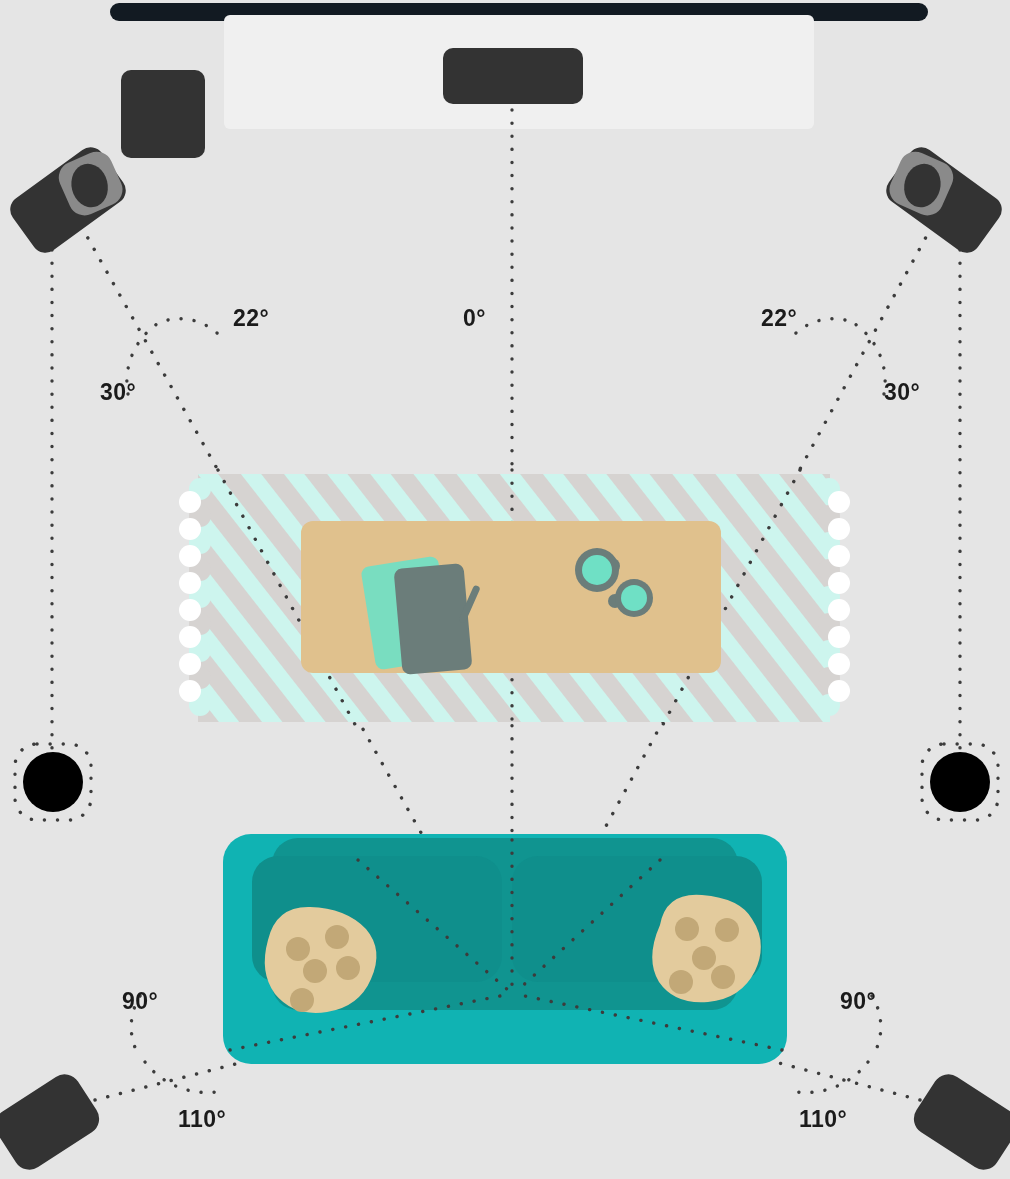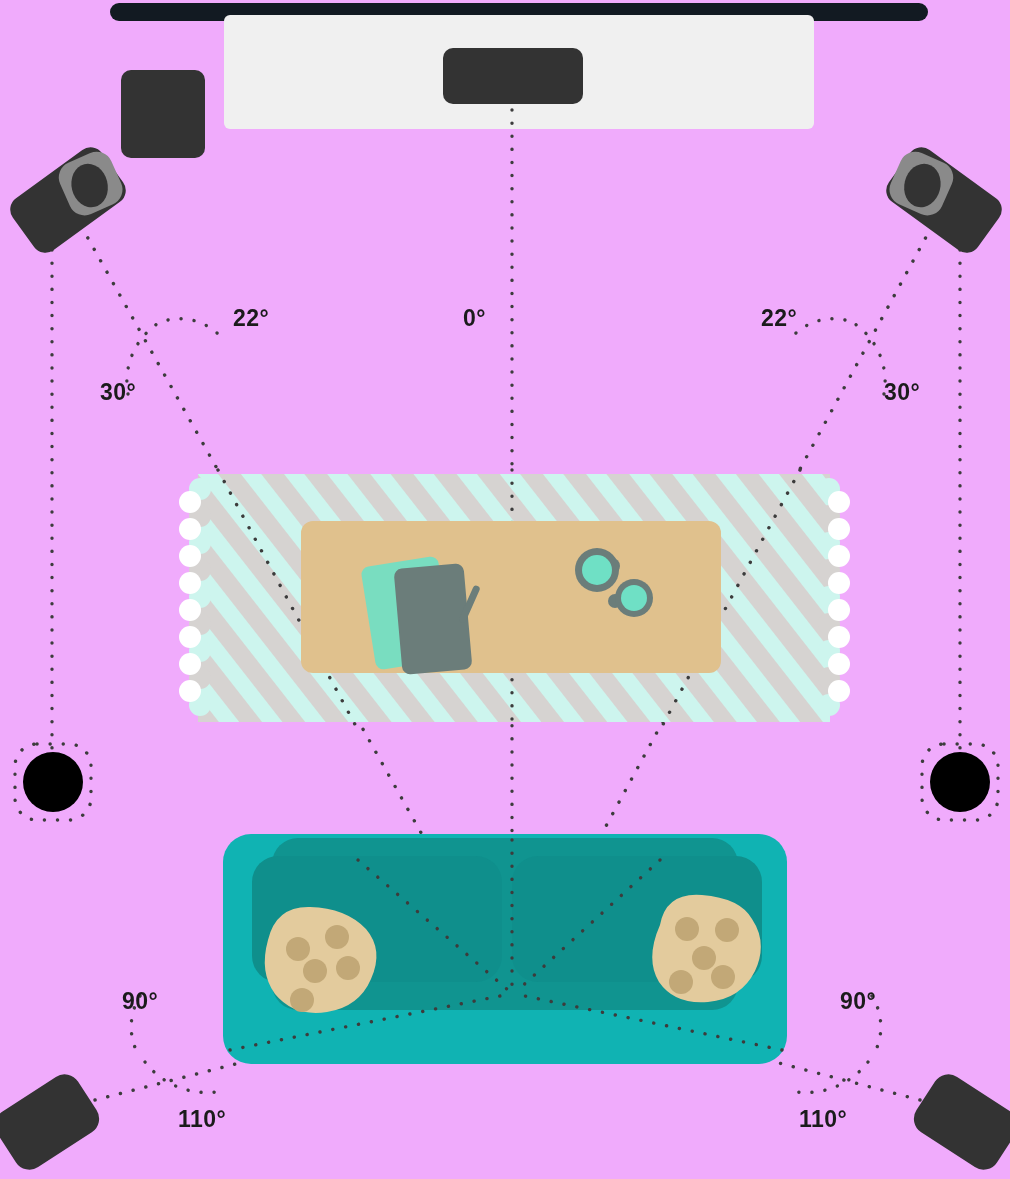--- a/index.html
+++ b/index.html
@@ -1,17 +1,17 @@
 <!DOCTYPE html>
 <html><head>
 <meta charset="utf-8">
 <style>
   html,body{margin:0;padding:0;background:#ffffff;}
   body{width:1010px;height:1179px;overflow:hidden;font-family:"Liberation Sans",sans-serif;}
-  #stage{position:relative;width:1010px;height:1179px;background:#f0abfc;}
+  #stage{position:relative;width:1010px;height:1179px;background:#e5e5e5;}
   #stage svg{position:absolute;left:0;top:0;}
   .lbl{position:absolute;font-family:"Liberation Sans",sans-serif;font-weight:700;color:#1b1b1b;
        font-size:23px;letter-spacing:.5px;white-space:nowrap;line-height:1;}
 </style>
 </head>
 <body>
 
 <div id="stage">
 
   <svg width="1010" height="1179" viewBox="0 0 1010 1179">

